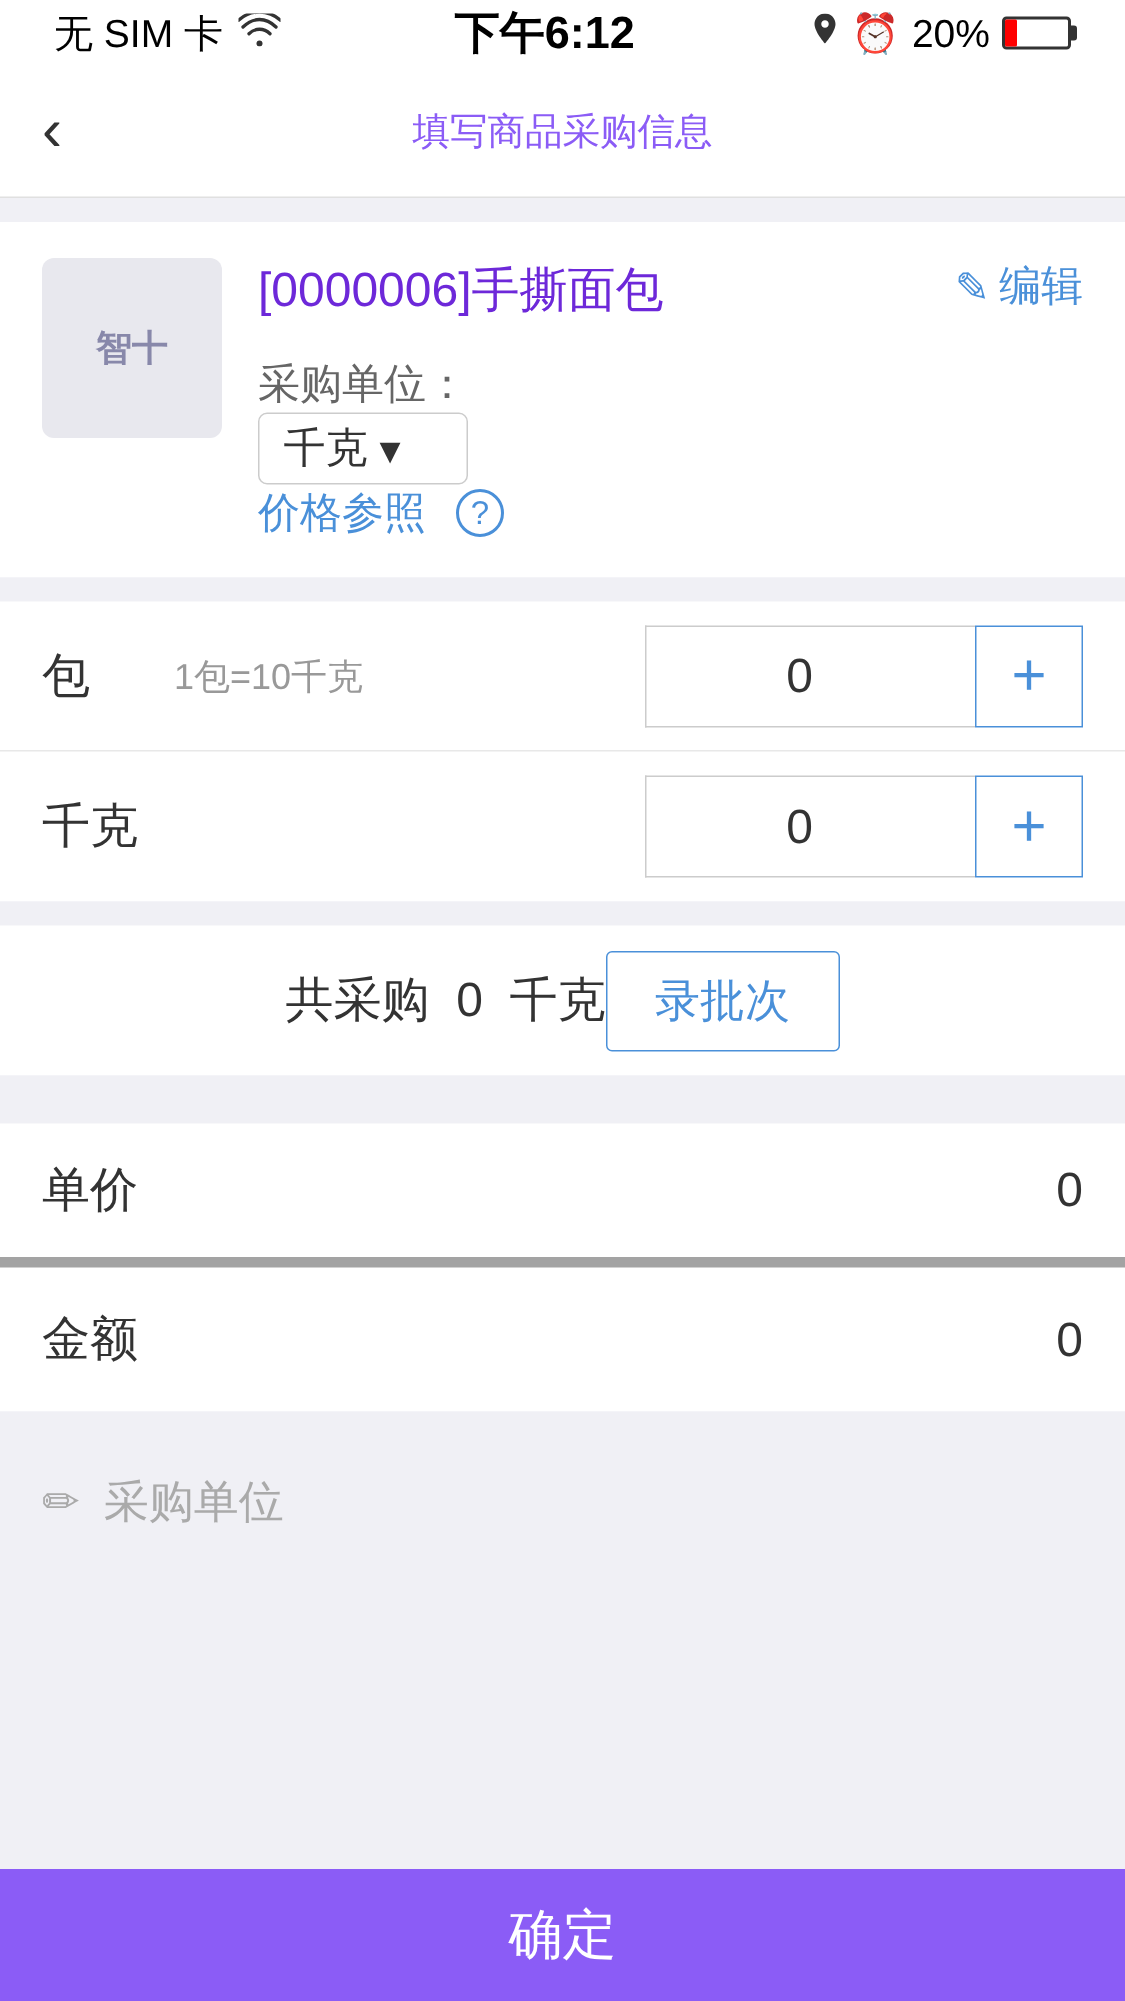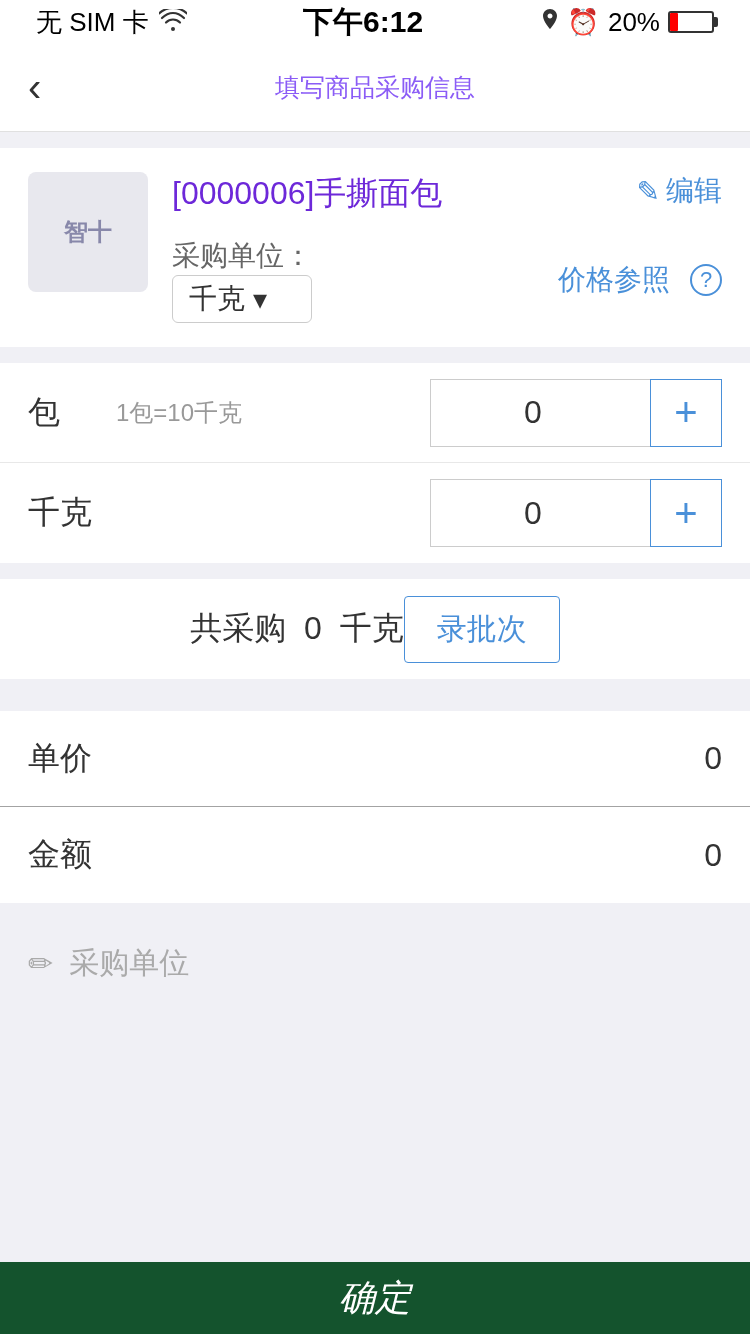--- a/index.html
+++ b/index.html
@@ -137,23 +137,24 @@
       font-size: 28px;
       display: flex;
       align-items: center;
       gap: 6px;
       cursor: pointer;
       white-space: nowrap;
       margin-left: 16px;
     }
     .unit-row {
       display: flex;
-      align-items: center;
+      align-items: flex-start;
       justify-content: space-between;
       margin-top: 20px;
+      flex-direction: column;
     }
     .unit-label {
       font-size: 28px;
       color: #666;
     }
     .unit-select {
       display: flex;
       align-items: center;
       border: 1px solid #ccc;
       border-radius: 6px;
@@ -257,21 +258,21 @@
     .price-section {
       background: #fff;
       margin-top: 16px;
     }
     .price-row {
       display: flex;
       align-items: center;
       justify-content: space-between;
       padding: 0 28px;
       height: 96px;
-      border-bottom: 1px solid #a3a3a3;
+      border-bottom: 7px solid #a3a3a3;
     }
     .price-row:last-child {
       border-bottom: none;
     }
     .price-label {
       font-size: 32px;
       color: #333;
     }
     .price-value {
       font-size: 32px;
@@ -298,27 +299,26 @@
       min-height: 280px;
       background: #f0f0f5;
     }
 
     
     .confirm-bar {
       position: fixed;
       bottom: 0;
       left: 0;
       width: 750px;
-      height: 72px;
-      background: #14532d;
+      height: 88px;
+      background: #8b5cf6;
       display: flex;
       align-items: center;
       justify-content: center;
       cursor: pointer;
-      font-style: italic;
     }
     .confirm-text {
       font-size: 36px;
       color: #fff;
       font-weight: 500;
     }
   </style>
 </head>
 <body>
 

